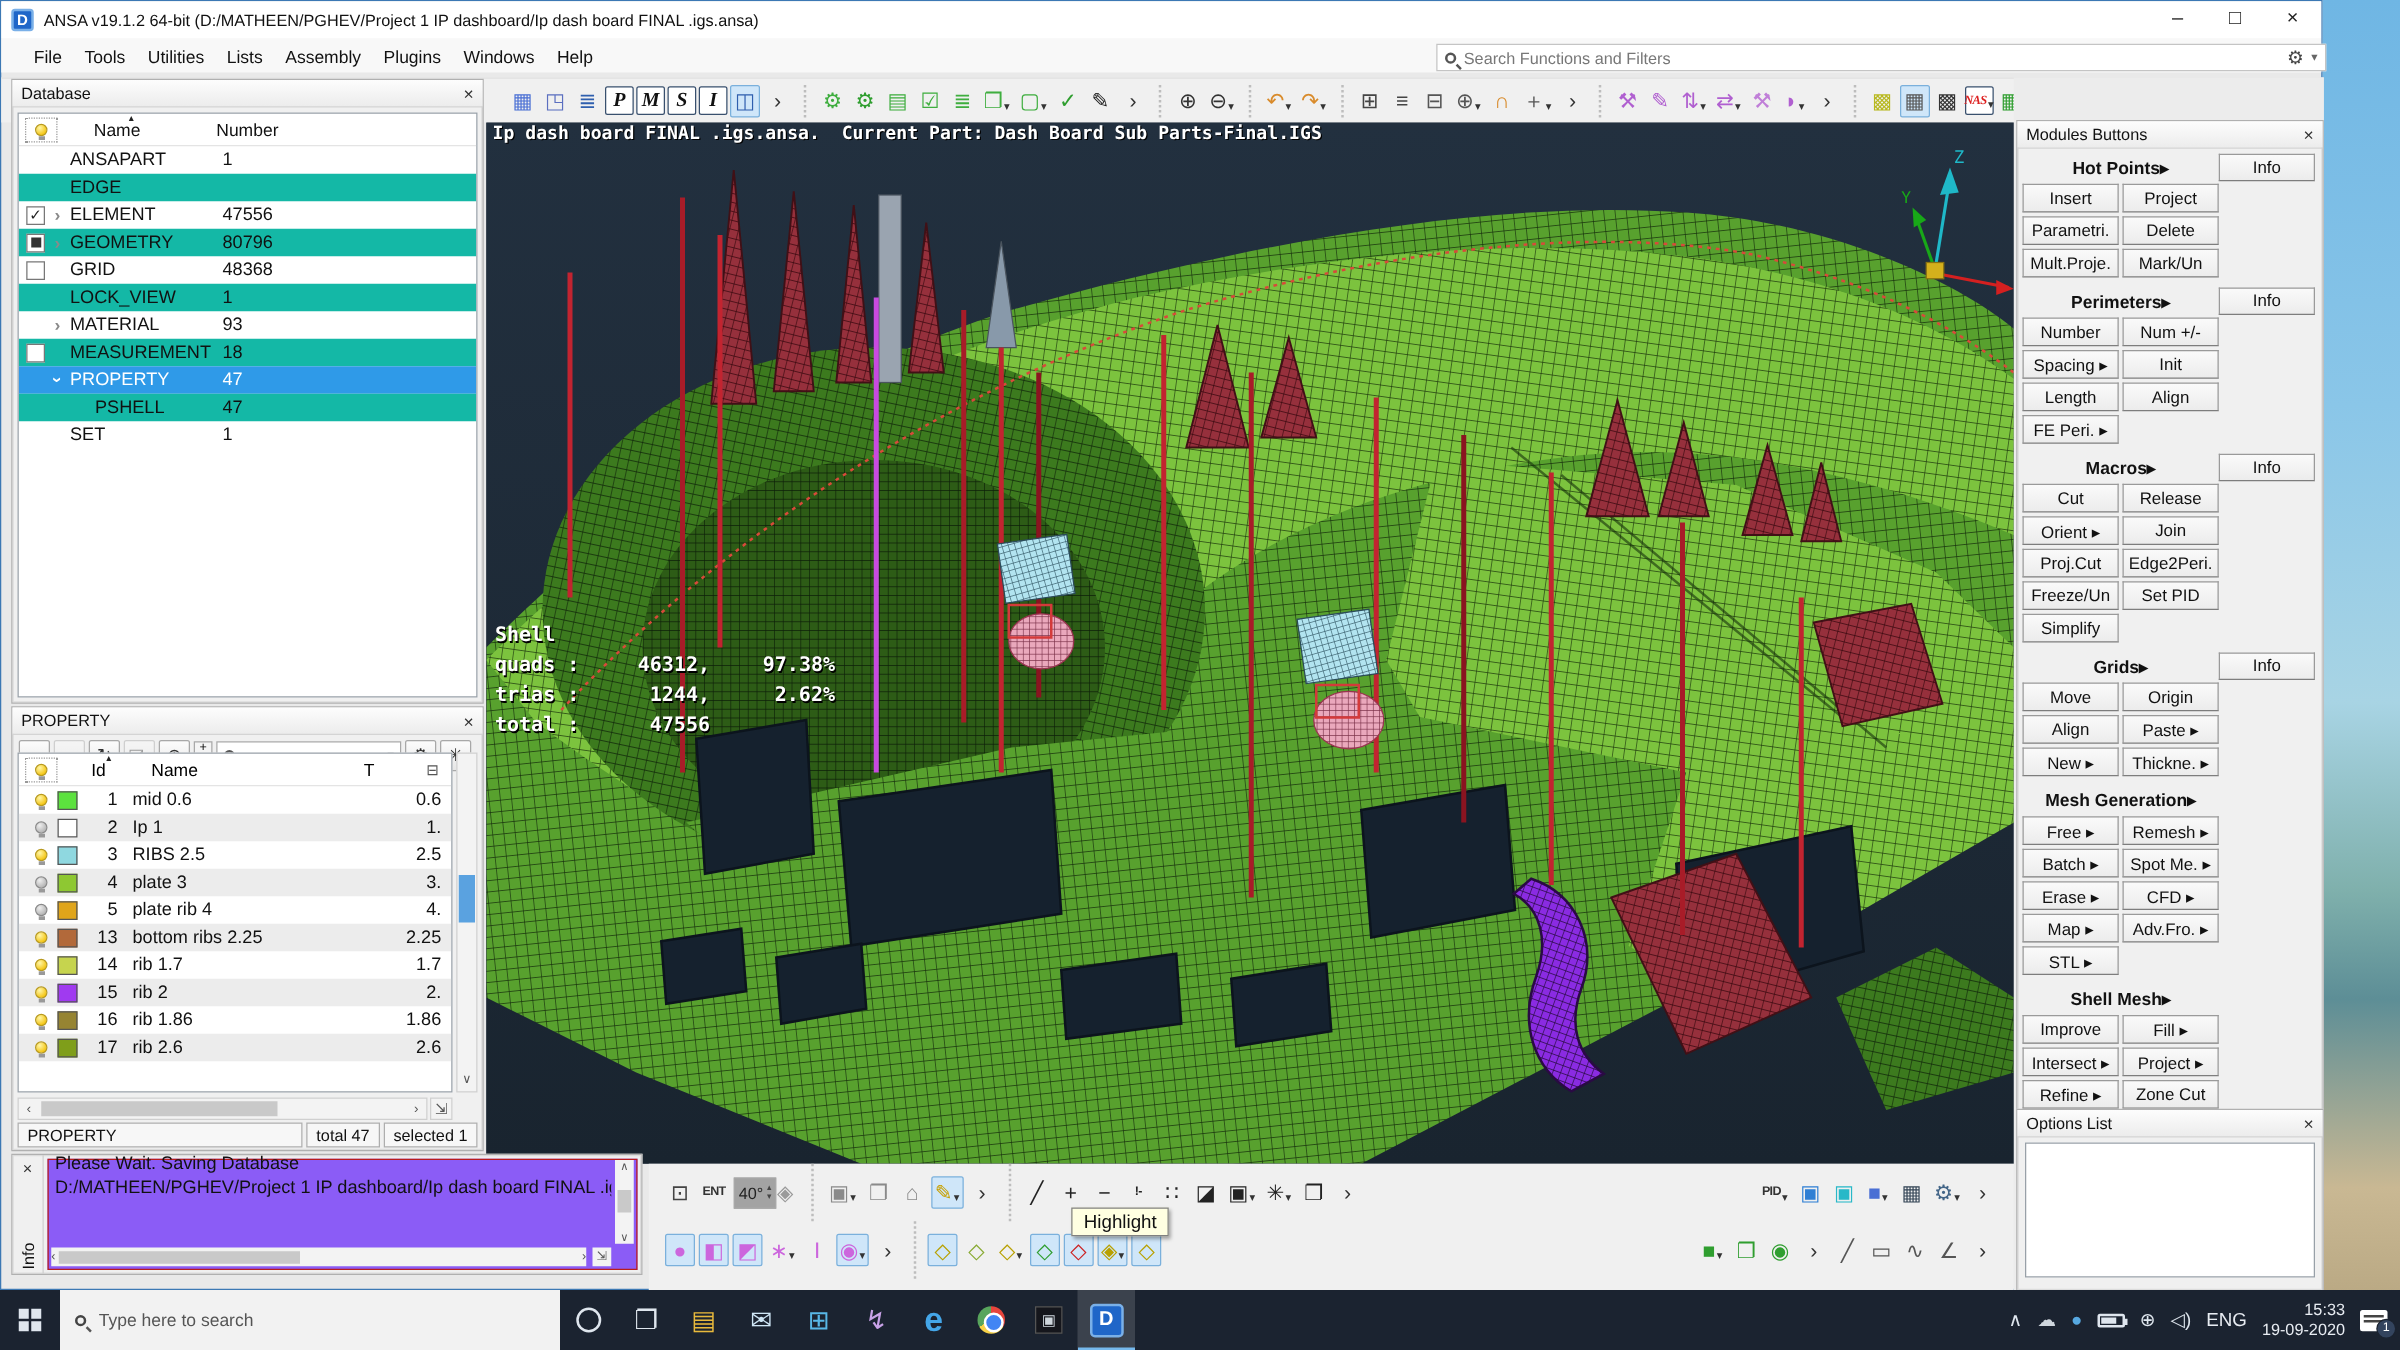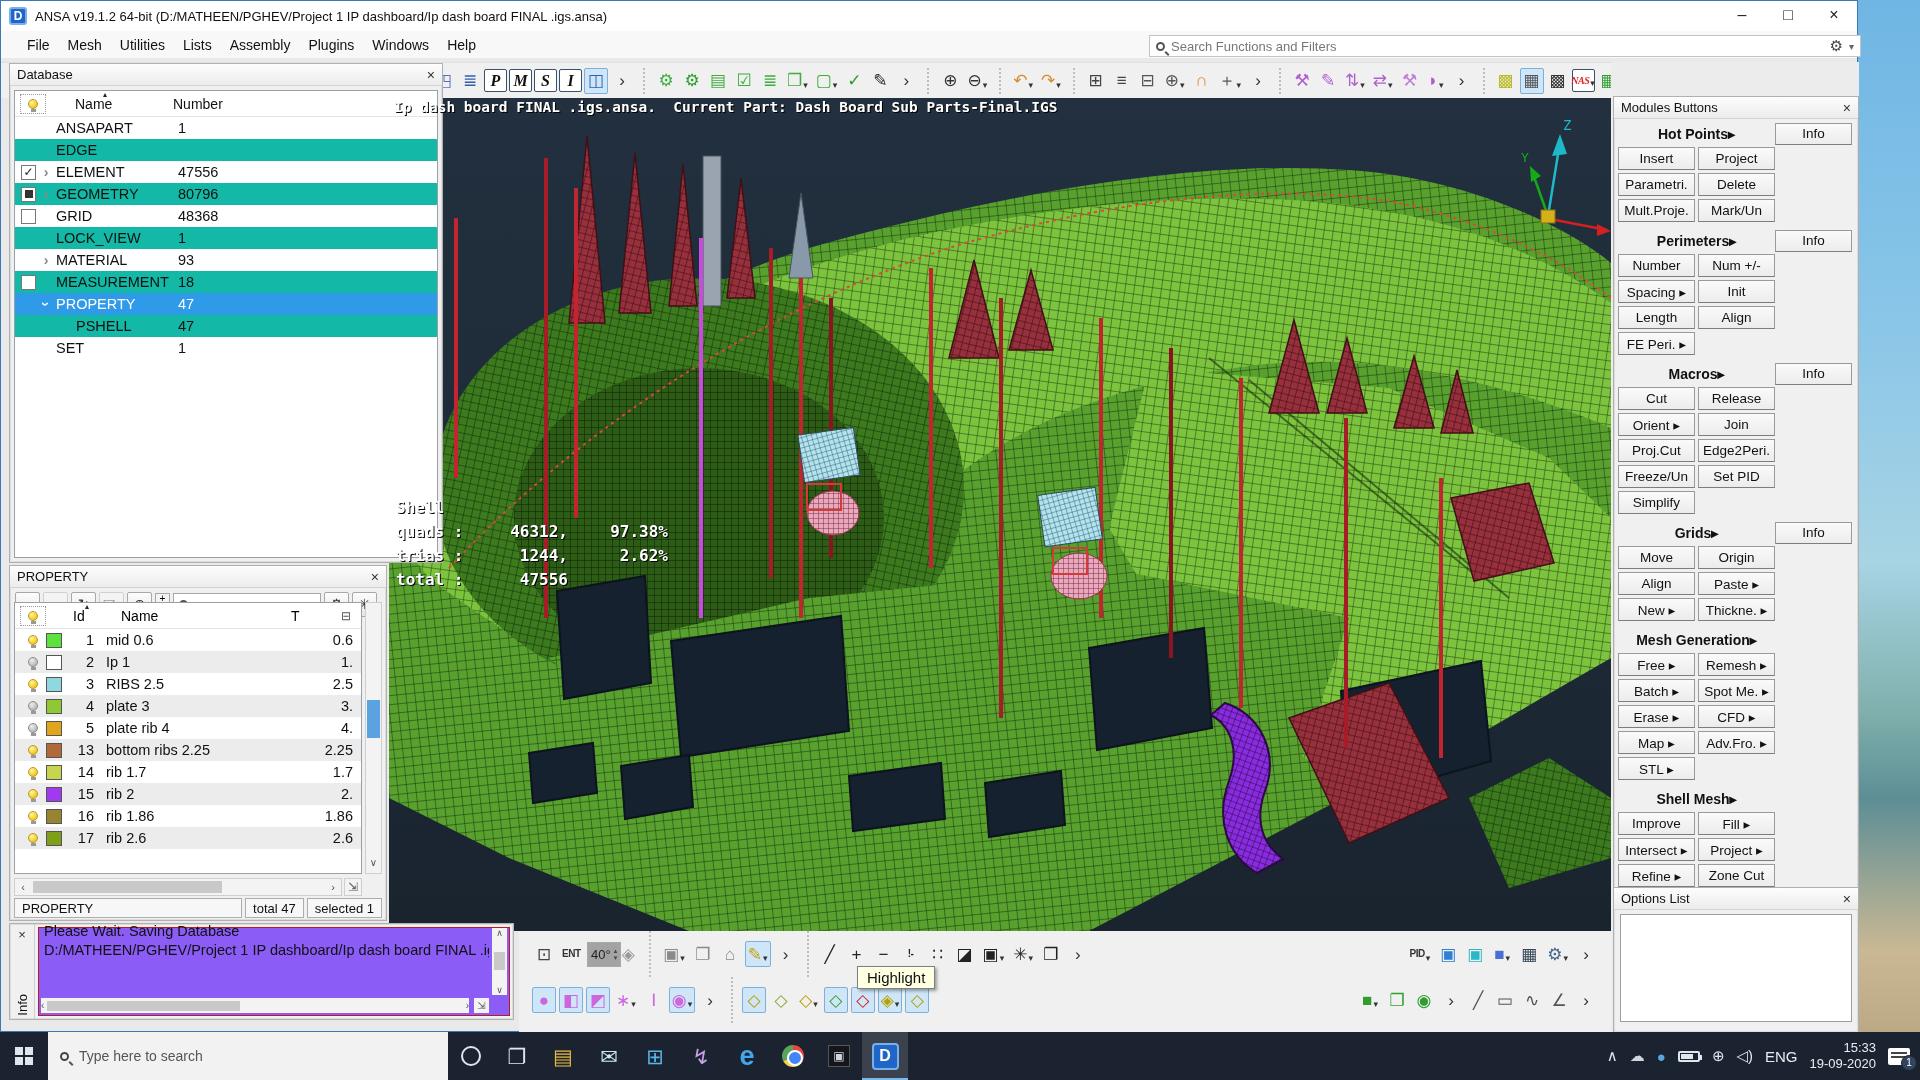--- a/index.html
+++ b/index.html
@@ -169,21 +169,21 @@
       <div><span>–</span></div>
           <div><span>□</span></div>
           <div><span>×</span></div>
         </div>
     </div>
 
     <div class="menubar">
       <span style="display:flex">
 
       <span>File</span>
-          <span>Mesh</span>
+          <span>Tools</span>
           <span>Utilities</span>
           <span>Lists</span>
           <span>Assembly</span>
           <span>Plugins</span>
           <span>Windows</span>
           <span>Help</span>
         </span>
     </div>
     <div class="fnsearch">
       <span class="mag"></span>
@@ -488,21 +488,21 @@
           <line x1="38" y1="108" x2="90" y2="118" stroke="#d42020" stroke-width="2.5"></line>
           <polygon points="94,119 80,112 80,124" fill="#d42020"></polygon>
           <rect x="24" y="98" width="14" height="13" fill="#d4b01c" stroke="#8a7210"></rect>
           <text x="46" y="18" fill="#1fb8c8" font-size="14" font-family="DejaVu Sans Mono, monospace">Z</text>
           <text x="4" y="50" fill="#18a818" font-size="13" font-family="DejaVu Sans Mono, monospace">Y</text>
           <text x="98" y="124" fill="#d42020" font-size="14" font-family="DejaVu Sans Mono, monospace">X</text>
         </g>
       </svg>
     </div>
 
-    <div class="panel" style="left:8px;top:62px;width:434px;height:500px">
+    <div class="panel" style="left:8px;top:62px;width:378px;height:500px">
       <div class="ptitle">
         <span>Database</span>
         <span class="x">×</span>
       </div>
       <div class="dblist">
         <div class="dbhead">
           <span class="hbulb">
               <span class="bulb"></span>
             </span>
           <span class="hname">Name</span>

